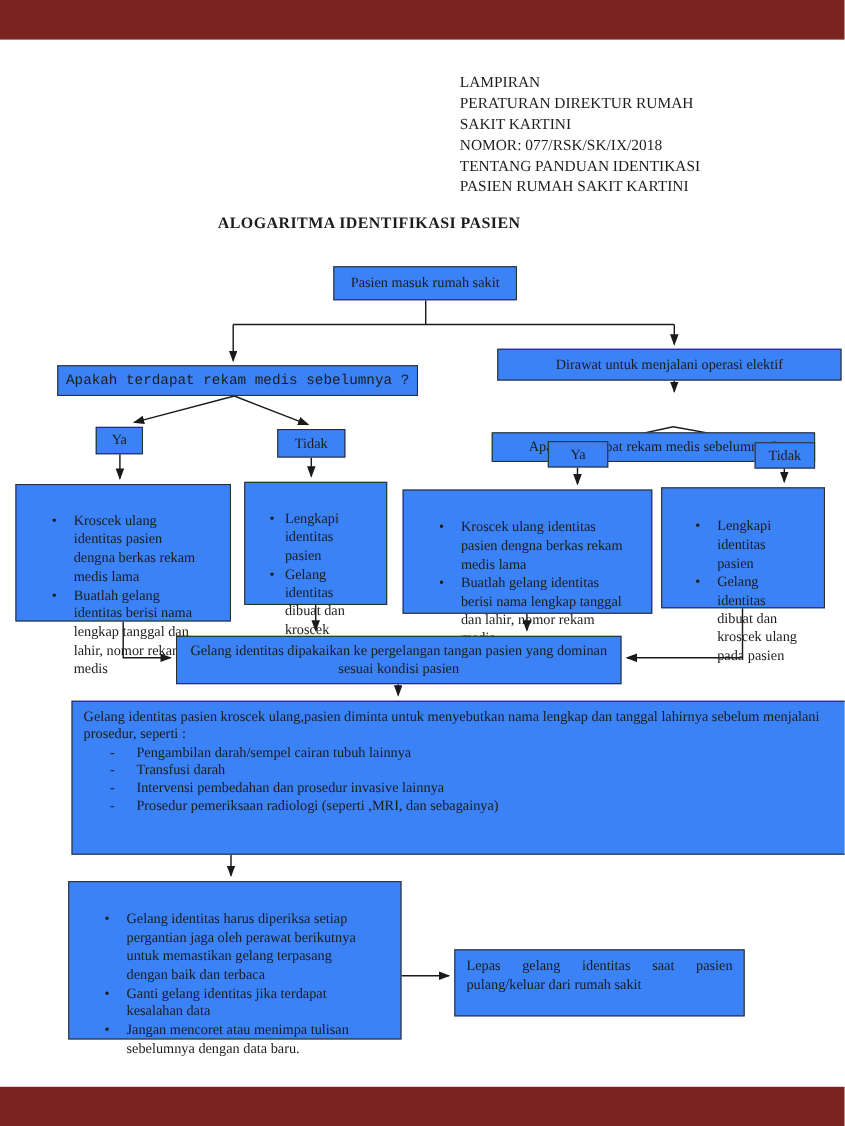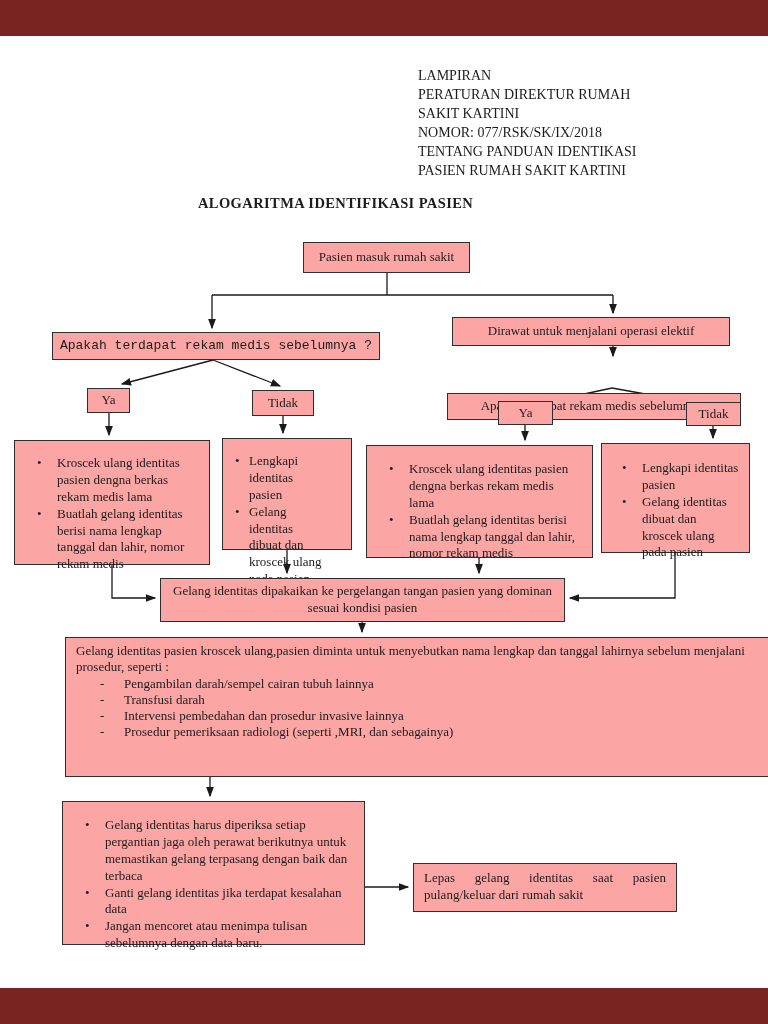--- a/index.html
+++ b/index.html
@@ -10,26 +10,26 @@
     color:#1c1c1c;
   }
   .bar { position:absolute; left:0; width:768px; height:36px; background:#7a2422; }
   #bar-top { top:0; }
   #bar-bottom { top:988px; }
 
   #doc-header { position:absolute; left:418px; top:66px; font-size:14px; line-height:19px; white-space:nowrap; }
   #page-title { position:absolute; left:198px; top:195px; font-size:14.5px; font-weight:bold; letter-spacing:.4px; white-space:nowrap; }
 
   .node {
-    position:absolute; border:1.2px solid #2e2e2e; background:#fca5a5;
+    position:absolute; border:1.2px solid #2e2e2e; background:#3b82f6;
     font-size:13px; line-height:1.3; box-sizing:border-box;
   }
   .ctr { display:flex; flex-direction:column; align-items:center; justify-content:center; text-align:center; }
 
-  ul.blist { list-style:none; margin:8px; padding:0; }
+  ul.blist { list-style:none; margin:18px; padding:0; }
   ul.blist li { position:relative; padding-left:30px; }
   ul.blist li::before { content:"\2022"; position:absolute; left:10px; }
   ul.blist.tight li { padding-left:16px; padding-right:14px; }
   ul.blist.tight li::before { left:2px; }
 
   ul.dlist { list-style:none; margin:0; padding:0; }
   ul.dlist li { position:relative; padding-left:48px; }
   ul.dlist li::before { content:"-"; position:absolute; left:24px; }
 
   #node-verify { line-height:1.25; padding:5px 10px; }
@@ -87,21 +87,21 @@
   </svg>
 
   <div class="node ctr" style="left:303px; top:242px; width:167px; height:31px;">Pasien masuk rumah sakit</div>
 
   <div class="node ctr" style="left:52px; top:332px; width:328px; height:28px;font-family:Liberation Mono, monospace;">Apakah terdapat rekam medis sebelumnya ?</div>
 
   <div class="node ctr" style="left:87px; top:388px; width:43px; height:25px;">Ya</div>
 
   <div class="node ctr" style="left:252px; top:390px; width:62px; height:26px;">Tidak</div>
 
-  <div class="node ctr" style="left:452px; top:317px; width:278px; height:29px;">Dirawat untuk menjalani operasi elektif</div>
+  <div class="node ctr" style="left:452px; top:317px; width:313px; height:29px;">Dirawat untuk menjalani operasi elektif</div>
 
   <div class="node ctr" style="left:447px; top:361px; width:294px; height:27px;margin-top:32px;">Apakah terdapat rekam medis sebelumnya?</div>
 
   <div class="node ctr" style="left:498px; top:401px; width:55px; height:24px;">Ya</div>
 
   <div class="node ctr" style="left:686px; top:402px; width:55px; height:24px;">Tidak</div>
 
   <div class="node" style="left:14px; top:440px; width:196px; height:125px; padding:6px 4px;">
     <ul class="blist">
       <li>Kroscek ulang identitas pasien dengna berkas rekam medis lama</li>
@@ -146,15 +146,15 @@
   </div>
 
   <div class="node" style="left:62px; top:801px; width:303px; height:144px; padding:7px 4px;">
     <ul class="blist">
       <li>Gelang identitas harus diperiksa setiap pergantian jaga oleh perawat berikutnya untuk memastikan gelang terpasang dengan baik dan terbaca</li>
       <li>Ganti gelang identitas jika terdapat kesalahan data</li>
       <li>Jangan mencoret atau menimpa tulisan sebelumnya dengan data baru.</li>
     </ul>
   </div>
 
-  <div class="node" id="node-release" style="left:413px; top:863px; width:264px; height:49px;">Lepas gelang identitas saat pasien pulang/keluar dari rumah sakit</div>
+  <div class="node" id="node-release" style="left:413px; top:863px; width:264px; height:61px;">Lepas gelang identitas saat pasien pulang/keluar dari rumah sakit</div>
 
 </div>
 
 </body></html>

